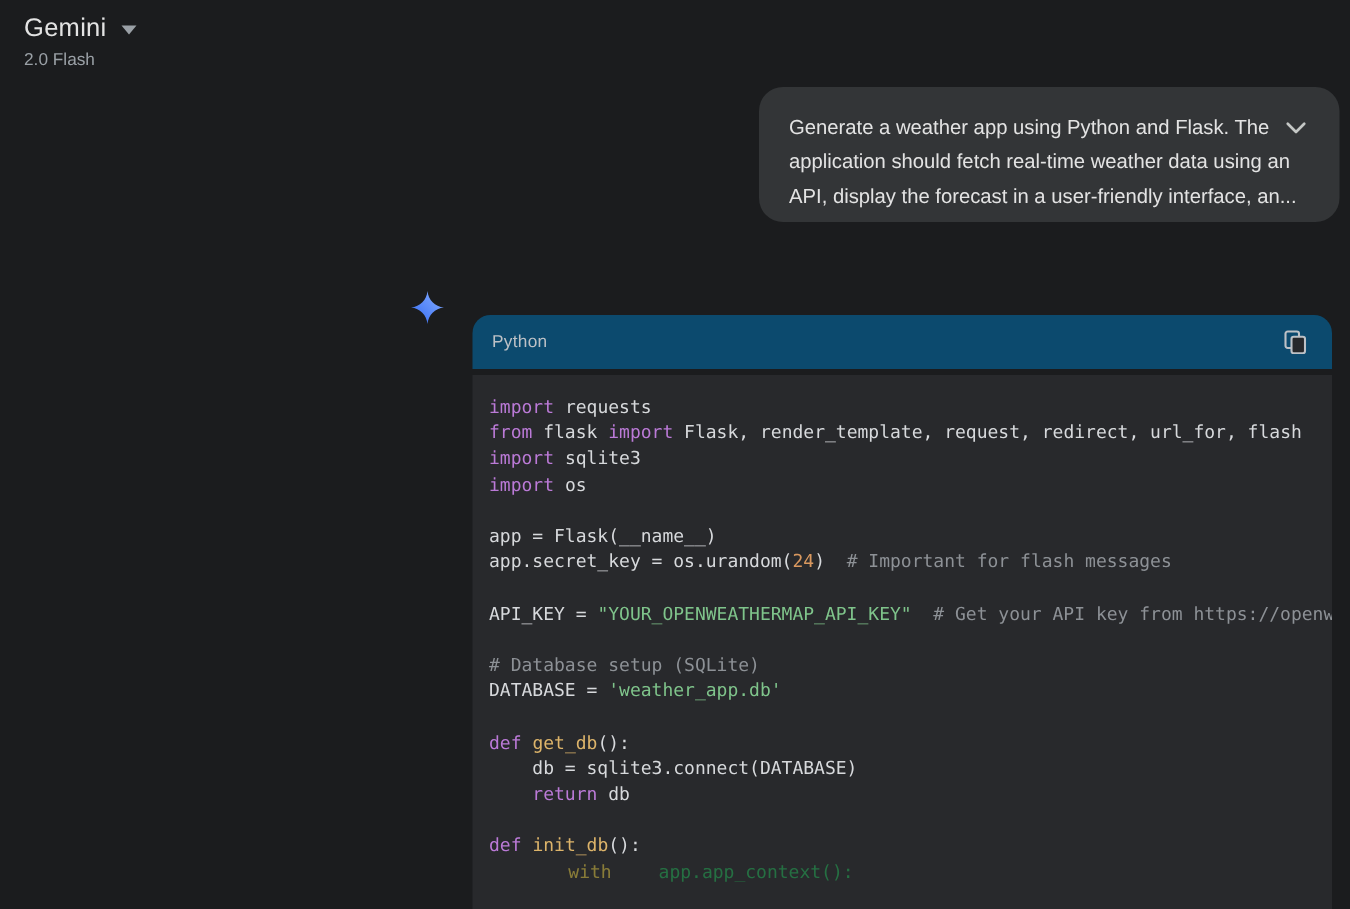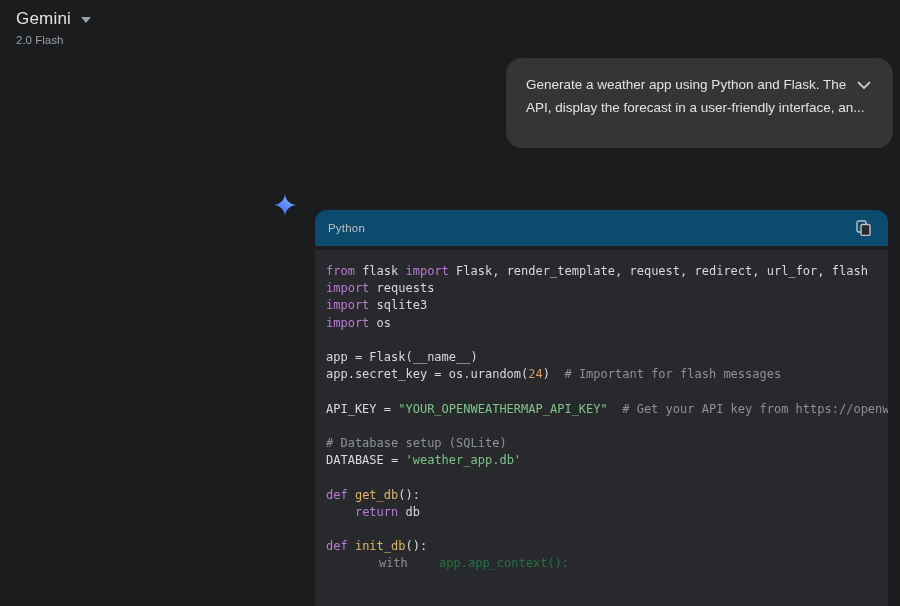--- a/index.html
+++ b/index.html
@@ -59,38 +59,39 @@
     font-family: "DejaVu Sans Mono", monospace;
     font-size: 12px; line-height: 17.2px;
     white-space: pre;
   }
   .t-p  { color: #d7d9dc; }
   .t-k  { color: #bb7ad7; }
   .t-f  { color: #ddb46a; }
   .t-s  { color: #7fc48b; }
   .t-n  { color: #d9985f; }
   .t-c  { color: #8d9196; }
-  .t-fk { color: #ffffff; opacity: .45; }
+  .t-fk { color: #fde047; opacity: .45; }
   .t-fp { color: #22c55e; opacity: .45; margin-left: 24px; }
 </style>
 </head>
 <body>
 
 <div class="stage">
 
   <div class="app-header">
     <div class="app-title-row">
       <span class="app-title">Gemini</span>
       <span class="caret-down"></span>
     </div>
     <div class="app-subtitle">2.0 Flash</div>
   </div>
 
   <div class="user-bubble">
     <div class="bubble-line">Generate a weather app using Python and Flask. The</div>
+    <div class="bubble-line">application should fetch real-time weather data using an</div>
     <div class="bubble-line">API, display the forecast in a user-friendly interface, an...</div>
     <div class="bubble-expand">
       <svg width="14" height="9" viewBox="0 0 14 9">
         <polyline points="1.5,1.5 7,7 12.5,1.5" fill="none" stroke="#c4c7c5" stroke-width="1.8" stroke-linecap="round" stroke-linejoin="round"></polyline>
       </svg>
     </div>
   </div>
 
   <div class="sparkle">
     <svg width="22" height="22" viewBox="0 0 24 24">
@@ -109,34 +110,35 @@
     <div class="code-header">
       <span class="code-lang">Python</span>
       <span class="copy-btn">
         <svg width="15" height="16" viewBox="0 0 15 16">
           <rect x="1" y="1" width="9" height="11" rx="1.5" fill="none" stroke="#bdc1c6" stroke-width="1.4"></rect>
           <rect x="5" y="4.5" width="9" height="11" rx="1.5" fill="#27282b" stroke="#bdc1c6" stroke-width="1.4"></rect>
         </svg>
       </span>
     </div>
     <div class="code-body">
+        <div class="cl"><span class="t-k">import</span><span class="t-p"> requests</span></div>
         <div class="cl"><span class="t-k">from</span><span class="t-p"> flask </span><span class="t-k">import</span><span class="t-p"> Flask, render_template, request, redirect, url_for, flash</span></div>
-        <div class="cl"><span class="t-k">import</span><span class="t-p"> requests</span></div>
         <div class="cl"><span class="t-k">import</span><span class="t-p"> sqlite3</span></div>
         <div class="cl"><span class="t-k">import</span><span class="t-p"> os</span></div>
         <div class="cl">&nbsp;</div>
         <div class="cl"><span class="t-p">app = Flask(__name__)</span></div>
         <div class="cl"><span class="t-p">app.secret_key = os.urandom(</span><span class="t-n">24</span><span class="t-p">)</span><span class="t-c">  # Important for flash messages</span></div>
         <div class="cl">&nbsp;</div>
         <div class="cl"><span class="t-p">API_KEY = </span><span class="t-s">"YOUR_OPENWEATHERMAP_API_KEY"</span><span class="t-c">  # Get your API key from https://openweathermap.org</span></div>
         <div class="cl">&nbsp;</div>
         <div class="cl"><span class="t-c"># Database setup (SQLite)</span></div>
         <div class="cl"><span class="t-p">DATABASE = </span><span class="t-s">'weather_app.db'</span></div>
         <div class="cl">&nbsp;</div>
         <div class="cl"><span class="t-k">def</span><span class="t-p"> </span><span class="t-f">get_db</span><span class="t-p">():</span></div>
+        <div class="cl"><span class="t-p">    db = sqlite3.connect(DATABASE)</span></div>
         <div class="cl"><span class="t-p">    </span><span class="t-k">return</span><span class="t-p"> db</span></div>
         <div class="cl">&nbsp;</div>
         <div class="cl"><span class="t-k">def</span><span class="t-p"> </span><span class="t-f">init_db</span><span class="t-p">():</span></div>
         <div class="cl"><span class="t-fp">    </span><span class="t-fk">with</span><span class="t-fp"> app.app_context():</span></div>
       </div>
   </div>
 
 </div>
 
 </body></html>

